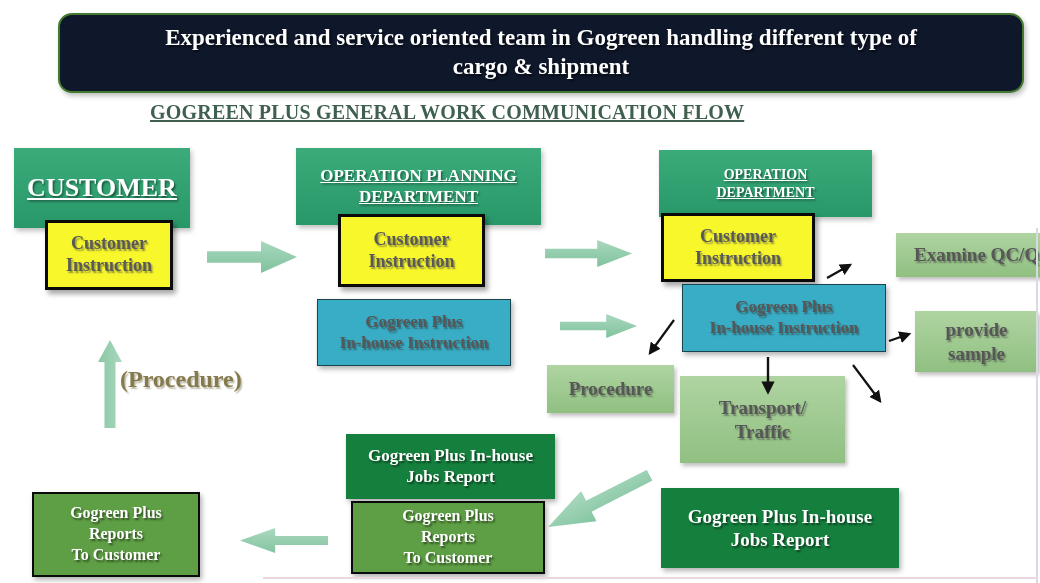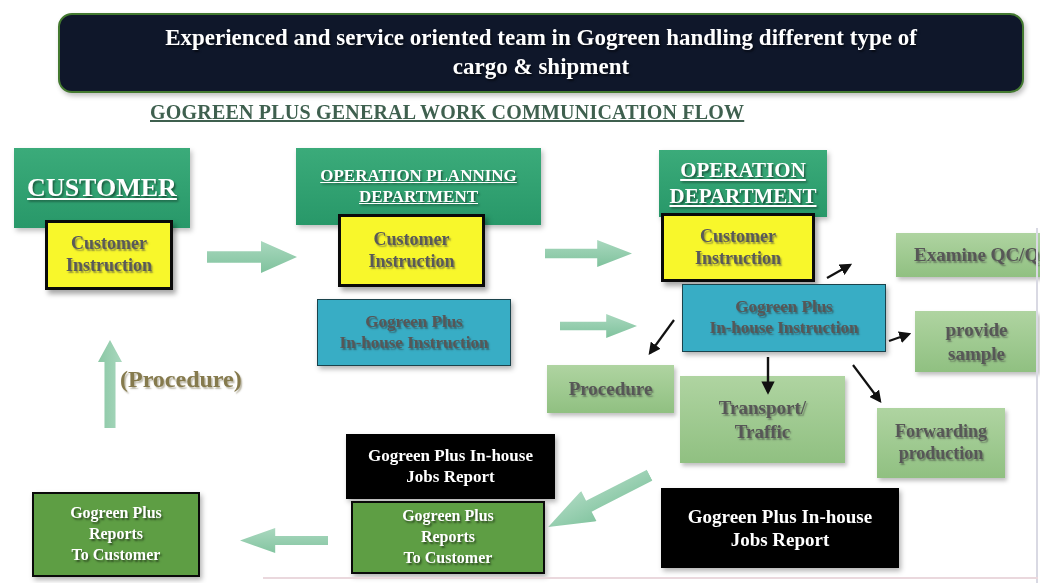--- a/index.html
+++ b/index.html
@@ -42,41 +42,41 @@
     background:#38ADC5; border:1.5px solid rgba(10,10,10,0.65); color:#575757;
     text-shadow:1.5px 1.5px 1.5px rgba(50,50,50,0.55);
     box-shadow:2px 3px 5px rgba(0,0,0,0.3); z-index:2;
   }
   .lgreen {
     background:linear-gradient(180deg,#AFD4A1,#90C081);
     color:#575757; text-shadow:1.5px 1.5px 1.5px rgba(60,60,60,0.5);
     box-shadow:2px 3px 4px rgba(0,0,0,0.25);
   }
   .gray {
-    background:#000000; color:#ffffff;
+    background:#15803d; color:#ffffff;
     text-shadow:1.5px 1.5px 2px rgba(0,0,0,0.5);
     box-shadow:2px 3px 5px rgba(0,0,0,0.3);
   }
   .greport {
     background:#5E9E44; border:2px solid #0a0a0a; color:#ffffff;
     text-shadow:1.5px 1.5px 2px rgba(0,0,0,0.5);
     box-shadow:2px 3px 5px rgba(0,0,0,0.3); line-height:1.3;
   }
   .procedure {
     position:absolute; left:120px; top:366px; width:160px;
     color:#857A4D; font-weight:bold; font-size:24px;
     text-shadow:1.5px 1.5px 1.5px rgba(90,80,40,0.4);
   }
   
   .pos-customer   { left:14px;  top:148px; width:176px; height:80px; font-size:26px; }
   .pos-ci1        { left:45px;  top:220px; width:128px; height:70px; font-size:18px; }
   .pos-opd        { left:283px; top:148px; width:245px; height:77px; font-size:17px;margin-left:13px; }
   .pos-ci2        { left:338px; top:214px; width:147px; height:73px; font-size:18px; }
   .pos-ih1        { left:317px; top:299px; width:194px; height:67px; font-size:17px; }
-  .pos-od         { left:659px; top:150px; width:168px; height:67px; font-size:21px;text-decoration:underline; }
+  .pos-od         { left:659px; top:150px; width:213px; height:67px; font-size:14px;text-decoration:underline; }
   .pos-ci3        { left:661px; top:213px; width:154px; height:69px; font-size:18px; }
   .pos-ih2        { left:682px; top:284px; width:204px; height:68px; font-size:17px; }
   .pos-examine    { left:864px; top:233px; width:175px; height:44px; font-size:19px;margin-left:32px; }
   .pos-provide    { left:915px; top:311px; width:123px; height:61px; font-size:19px; }
   .pos-warehouse  { left:547px; top:365px; width:127px; height:48px; font-size:19px; }
   .pos-transport  { left:680px; top:376px; width:165px; height:87px; font-size:19px; }
   .pos-forwarding { left:877px; top:408px; width:128px; height:70px; font-size:18px; }
   .pos-jrl        { left:346px; top:434px; width:209px; height:65px; font-size:17px; }
   .pos-jrr        { left:661px; top:488px; width:238px; height:80px; font-size:19px; }
   .pos-rcl        { left:32px;  top:492px; width:168px; height:85px; font-size:16px; }
@@ -139,22 +139,20 @@
 Instruction</div>
   <div class="box blue pos-ih2">Gogreen Plus
 In-house Instruction</div>
 
   <div class="box lgreen pos-examine">Examine QC/QA</div>
   <div class="box lgreen pos-provide">provide
 sample</div>
   <div class="box lgreen pos-warehouse">Procedure</div>
   <div class="box lgreen pos-transport">Transport/
 Traffic</div>
-  <div class="box lgreen pos-forwarding">Forwarding
-production</div>
 
   <div class="arrow up pos-aup"></div>
   <div class="procedure">(Procedure)</div>
 
   <div class="box gray pos-jrl">Gogreen Plus In-house
 Jobs Report</div>
   <div class="box gray pos-jrr">Gogreen Plus In-house
 Jobs Report</div>
   <div class="arrow left pos-adiag"></div>
 

